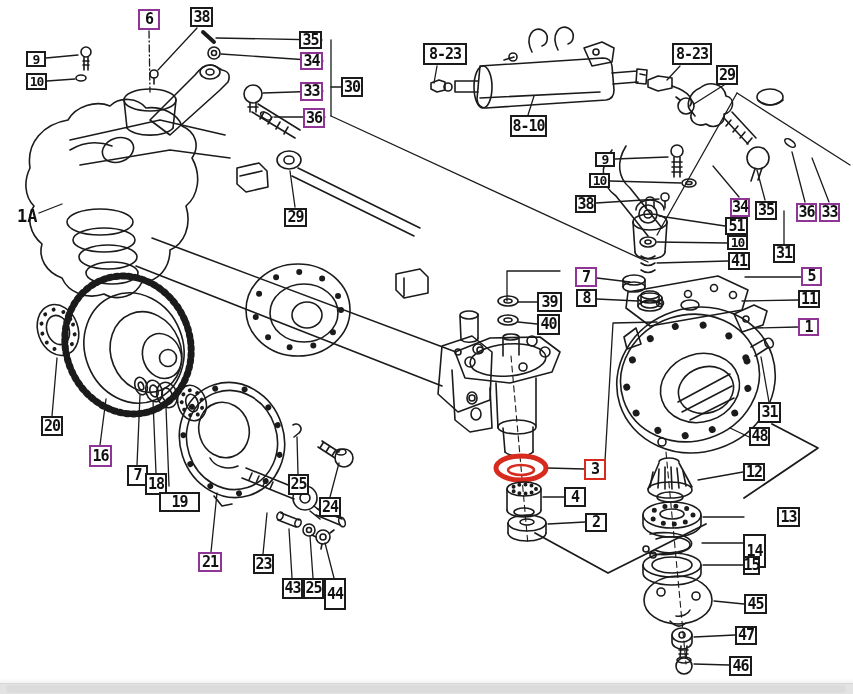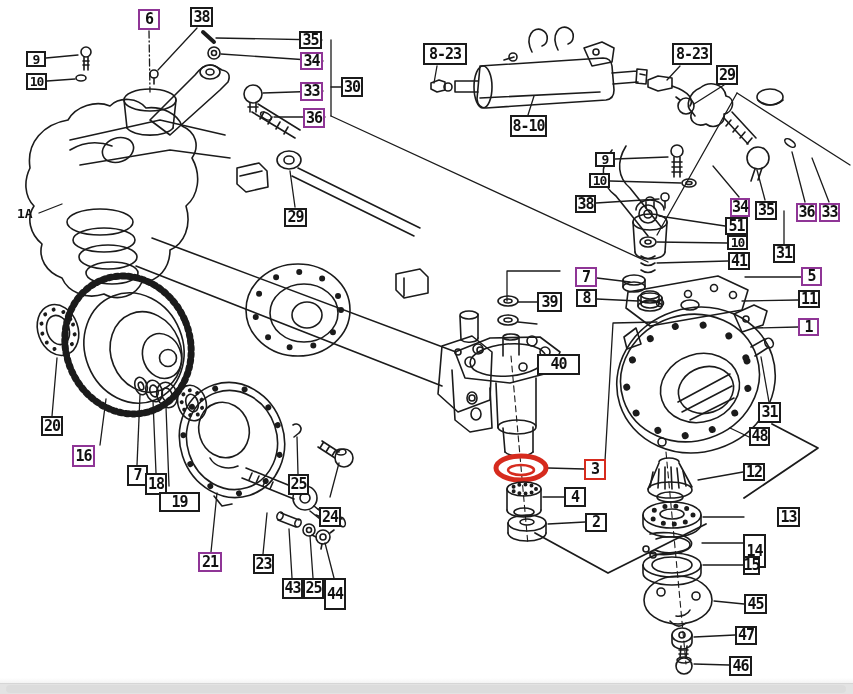--- a/index.html
+++ b/index.html
@@ -3,21 +3,21 @@
 <meta charset="utf-8">
 <style>
   html,body{margin:0;padding:0;background:#ffffff;}
   #canvas{position:relative;width:853px;height:694px;background:#ffffff;overflow:hidden;
           font-family:"DejaVu Sans Mono","Liberation Mono",monospace;}
   #drawing{position:absolute;left:0;top:0;}
   #labels-layer{position:absolute;left:0;top:0;width:100%;height:100%;}
   .lbl{position:absolute;box-sizing:border-box;border:2px solid #1b1b1b;background:#ffffff;
        color:#111111;font-weight:bold;font-size:15px;line-height:1;
        display:flex;align-items:center;justify-content:center;letter-spacing:-1px;cursor:pointer;}
-  .ref-text{position:absolute;left:17px;top:206px;font-size:13px;font-weight:bold;color:#111;
+  .ref-text{position:absolute;left:17px;top:206px;font-size:17px;font-weight:bold;color:#111;
        letter-spacing:0px;}
   #hscrollbar{position:absolute;left:0;bottom:0;width:853px;height:10px;background:#e3e3e3;
        border-top:1px solid #d6d6d6;}
   #hscrollbar .thumb{position:absolute;left:6px;top:1px;height:8px;width:840px;border-radius:4px;
        background:#dcdcdc;}
   .fadeband{position:absolute;left:0;bottom:10px;width:853px;height:6px;
        background:linear-gradient(#ffffff,#f1f1f1);}
 </style>
 </head>
 <body>
@@ -374,42 +374,42 @@
       <div class="lbl" style="left: 725px; top: 217px; width: 23px; height: 18px; border-color: rgb(27, 27, 27);">51</div>
       <div class="lbl" style="left: 727px; top: 235px; width: 21px; height: 15px; border-color: rgb(27, 27, 27); font-size: 13px;">10</div>
       <div class="lbl" style="left: 728px; top: 252px; width: 22px; height: 18px; border-color: rgb(27, 27, 27);">41</div>
       <div class="lbl" style="left: 773px; top: 244px; width: 22px; height: 19px; border-color: rgb(27, 27, 27);">31</div>
       <div class="lbl" style="left: 575px; top: 267px; width: 22px; height: 20px; border-color: rgb(143, 53, 150);">7</div>
       <div class="lbl" style="left: 576px; top: 289px; width: 21px; height: 18px; border-color: rgb(27, 27, 27);">8</div>
       <div class="lbl" style="left: 801px; top: 267px; width: 21px; height: 19px; border-color: rgb(143, 53, 150);">5</div>
       <div class="lbl" style="left: 798px; top: 290px; width: 22px; height: 18px; border-color: rgb(27, 27, 27);">11</div>
       <div class="lbl" style="left: 798px; top: 318px; width: 21px; height: 18px; border-color: rgb(143, 53, 150);">1</div>
       <div class="lbl" style="left: 537px; top: 292px; width: 25px; height: 20px; border-color: rgb(27, 27, 27);">39</div>
-      <div class="lbl" style="left: 537px; top: 314px; width: 43px; height: 21px; border-color: rgb(27, 27, 27); margin-top: 40px;">40</div>
+      <div class="lbl" style="left: 537px; top: 314px; width: 23px; height: 21px; border-color: rgb(27, 27, 27);">40</div>
       <div class="lbl" style="left: 758px; top: 402px; width: 23px; height: 21px; border-color: rgb(27, 27, 27);">31</div>
       <div class="lbl" style="left: 749px; top: 427px; width: 21px; height: 19px; border-color: rgb(27, 27, 27);">48</div>
       <div class="lbl" style="left: 743px; top: 463px; width: 22px; height: 18px; border-color: rgb(27, 27, 27);">12</div>
       <div class="lbl" style="left: 777px; top: 507px; width: 23px; height: 20px; border-color: rgb(27, 27, 27);">13</div>
       <div class="lbl" style="left: 743px; top: 534px; width: 23px; height: 34px; border-color: rgb(27, 27, 27);">14</div>
       <div class="lbl" style="left: 743px; top: 556px; width: 17px; height: 19px; border-color: rgb(27, 27, 27);">15</div>
       <div class="lbl" style="left: 744px; top: 594px; width: 23px; height: 20px; border-color: rgb(27, 27, 27);">45</div>
       <div class="lbl" style="left: 735px; top: 626px; width: 22px; height: 19px; border-color: rgb(27, 27, 27);">47</div>
       <div class="lbl" style="left: 729px; top: 656px; width: 23px; height: 20px; border-color: rgb(27, 27, 27); text-align: center;">46</div>
       <div class="lbl" style="left: 584px; top: 459px; width: 22px; height: 21px; border-color: rgb(214, 43, 30);">3</div>
       <div class="lbl" style="left: 564px; top: 487px; width: 22px; height: 20px; border-color: rgb(27, 27, 27);">4</div>
       <div class="lbl" style="left: 585px; top: 513px; width: 22px; height: 19px; border-color: rgb(27, 27, 27);">2</div>
       <div class="lbl" style="left: 41px; top: 416px; width: 22px; height: 20px; border-color: rgb(27, 27, 27);">20</div>
-      <div class="lbl" style="left: 72px; top: 445px; width: 23px; height: 22px; border-color: rgb(143, 53, 150);">16</div>
+      <div class="lbl" style="left: 89px; top: 445px; width: 23px; height: 22px; border-color: rgb(143, 53, 150);">16</div>
       <div class="lbl" style="left: 127px; top: 465px; width: 21px; height: 21px; border-color: rgb(27, 27, 27);">7</div>
       <div class="lbl" style="left: 145px; top: 473px; width: 22px; height: 22px; border-color: rgb(27, 27, 27);">18</div>
       <div class="lbl" style="left: 159px; top: 492px; width: 41px; height: 20px; border-color: rgb(27, 27, 27);">19</div>
       <div class="lbl" style="left: 198px; top: 552px; width: 24px; height: 20px; border-color: rgb(143, 53, 150);">21</div>
       <div class="lbl" style="left: 253px; top: 554px; width: 21px; height: 20px; border-color: rgb(27, 27, 27);">23</div>
       <div class="lbl" style="left: 288px; top: 474px; width: 21px; height: 21px; border-color: rgb(27, 27, 27);">25</div>
-      <div class="lbl" style="left: 319px; top: 497px; width: 22px; height: 20px; border-color: rgb(27, 27, 27); margin-top: 10px;">24</div>
+      <div class="lbl" style="left: 319px; top: 497px; width: 22px; height: 20px; border-color: rgb(27, 27, 27);">24</div>
       <div class="lbl" style="left: 282px; top: 578px; width: 21px; height: 21px; border-color: rgb(27, 27, 27);">43</div>
       <div class="lbl" style="left: 303px; top: 578px; width: 21px; height: 21px; border-color: rgb(27, 27, 27);">25</div>
       <div class="lbl" style="left: 324px; top: 578px; width: 22px; height: 32px; border-color: rgb(27, 27, 27);">44</div>
     </div>
 
 <div class="ref-text">1A</div>
 
 <div class="fadeband"></div>
 <div id="hscrollbar">
   <div class="thumb"></div>

